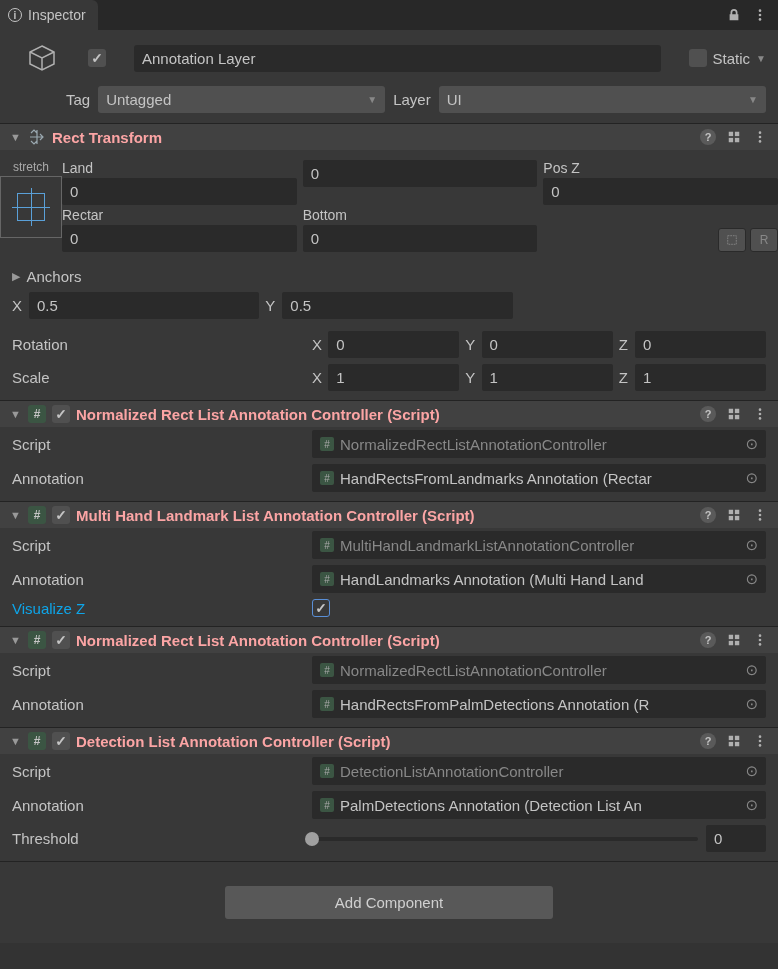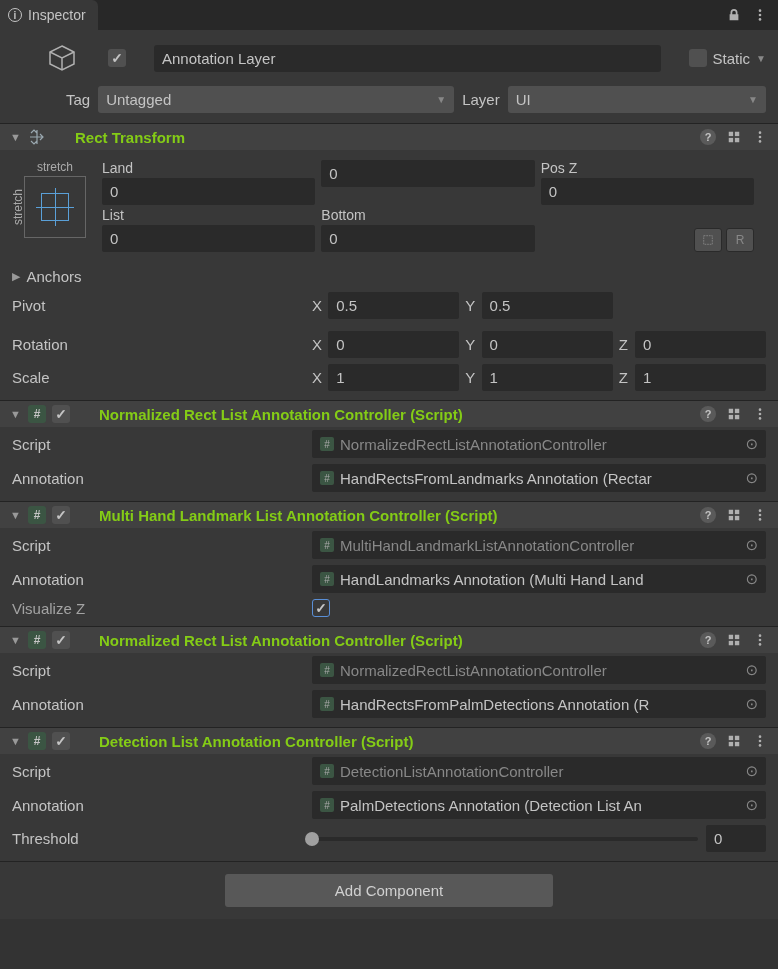--- a/index.html
+++ b/index.html
@@ -27,22 +27,21 @@
   border: 1.5px solid #c4c4c4; display: flex; align-items: center; justify-content: center;
   font-size: 10px; font-weight: bold;
 }
 .tab-right { margin-left: auto; display: flex; gap: 10px; padding-right: 10px; color: #b0b0b0; }
 .icon-sm { width: 16px; height: 16px; display: inline-flex; align-items: center; justify-content: center; cursor: pointer; }
 .lock-icon svg, .menu-dots svg { fill: #b0b0b0; }
 
 .panel { background: #383838; }
 .object-header {
   display: flex; align-items: center; gap: 28px;
-  padding: 10px 12px 6px 10px;
-  margin-left: 34px;
+  padding: 10px 12px 6px 24px;
 }
 .cube-icon {
   width: 36px; height: 36px; display: flex; align-items: center; justify-content: center;
 }
 .cube-icon svg { stroke: #b0b0b0; fill: none; stroke-width: 1.5; }
 .checkbox {
   width: 18px; height: 18px; background: #505050; border-radius: 3px;
   display: inline-flex; align-items: center; justify-content: center; cursor: pointer;
   flex-shrink: 0;
 }
@@ -58,46 +57,46 @@
 .tag-layer-row {
   display: flex; align-items: center; gap: 8px;
   padding: 4px 12px 10px 66px;
 }
 .label { color: #c4c4c4; font-size: 15px; }
 .dropdown {
   background: #505050; border-radius: 3px; padding: 5px 8px;
   display: flex; align-items: center; justify-content: space-between;
   cursor: pointer; color: #c4c4c4; font-size: 15px;
 }
-.dropdown.tag { width: 356px; }
+.dropdown.tag { width: 287px; }
 .dropdown.layer { flex: 1; text-align: center; }
 
 .component-header {
   background: #414141; display: flex; align-items: center; gap: 6px;
   padding: 4px 10px; border-top: 1px solid #232323;
 }
 .foldout { width: 12px; color: #999; cursor: pointer; font-size: 11px; }
 .comp-icon {
   width: 18px; height: 18px; display: flex; align-items: center; justify-content: center;
 }
 .rect-transform-icon svg { stroke: #9aa8b0; fill: none; }
 .script-icon {
   width: 18px; height: 18px; background: #3b5543; border-radius: 3px;
   display: flex; align-items: center; justify-content: center;
   color: #c4c4c4; font-size: 12px; font-weight: bold;
 }
-.comp-title { flex: 1; font-weight: 600; font-size: 15px; color: #84cc16; margin-left: 23px; }
+.comp-title { flex: 1; font-weight: 600; font-size: 15px; color: #fca5a5; }
 .comp-actions { display: flex; gap: 10px; align-items: center; }
 .help-icon {
   width: 16px; height: 16px; border-radius: 50%; background: #5a5a5a;
   display: flex; align-items: center; justify-content: center;
   font-size: 11px; font-weight: bold; color: #c4c4c4; cursor: pointer;
 }
 
-.rect-body { display: flex; gap: 16px; padding: 10px 24px; }
+.rect-body { display: flex; padding: 10px 0; }
 .anchor-label { font-size: 12px; color: #aaa; margin-bottom: 2px; }
 .anchor-box {
   width: 62px; height: 62px; border: 1px solid #666; position: relative;
   display: flex; align-items: center; justify-content: center; cursor: pointer;
 }
 .anchor-box-inner {
   width: 28px; height: 28px; border: 1px solid #5aa0d8; position: relative;
 }
 .anchor-box-inner::before, .anchor-box-inner::after {
   content: ""; position: absolute; background: #5aa0d8;
@@ -120,21 +119,21 @@
 .bp-btn {
   width: 28px; height: 24px; background: #505050; border: 1px solid #2a2a2a;
   display: flex; align-items: center; justify-content: center; cursor: pointer;
   color: #888; font-size: 12px; border-radius:3px;
 }
 
 .prop-row {
   display: flex; align-items: center; padding: 3px 12px;
 }
 .prop-label { width: 300px; font-size: 15px; color: #c4c4c4; }
-.prop-label.link { color: #a3a3a3; }
+.prop-label.link { color: #0ea5e9; }
 .xyz-group { flex: 1; display: flex; gap: 6px; }
 .xyz-item { flex: 1; display: flex; align-items: center; gap: 4px; }
 .xyz-letter { font-size: 15px; color: #c4c4c4; width: 14px; }
 
 .anchors-row {
   display: flex; align-items: center; padding: 4px 12px; gap: 6px;
 }
 .anchors-fold { color: #999; font-size: 11px; }
 
 .obj-field {
@@ -156,21 +155,21 @@
 }
 .slider-thumb {
   position: absolute; left: 0; top: 50%; transform: translate(-50%,-50%);
   width: 14px; height: 14px; border-radius: 50%; background: #a0a0a0;
 }
 .slider-value {
   width: 60px; background: #2a2a2a; border: none; color: #c4c4c4;
   padding: 5px 8px; border-radius: 2px; font-size: 15px; text-align: left;
 }
 
-.add-component-wrap { padding: 12px 0; display: flex; justify-content: center; background: #383838; border-top: 1px solid #232323;}
+.add-component-wrap { padding: 24px 0; display: flex; justify-content: center; background: #383838; border-top: 1px solid #232323;}
 .add-component-btn {
   background: #585858; color: #d0d0d0; border: none; padding: 8px 110px;
   border-radius: 3px; font-size: 15px; cursor: pointer;
 }
 .spacer { height: 6px; }
 </style>
 </head>
 <body>
 
 <div class="tab-bar">
@@ -261,41 +260,40 @@
       </div>
       <span class="anchor-side-label">stretch</span>
     </div>
     <div class="rect-fields">
       <div class="rect-row">
         <div class="rect-col"><span class="field-label">Land</span><input class="num-input" value="0" style=""></div>
         <div class="rect-col"><input class="num-input" value="0" style=""></div>
         <div class="rect-col"><span class="field-label">Pos Z</span><input class="num-input" value="0" style=""></div>
       </div>
       <div class="rect-row">
-        <div class="rect-col"><span class="field-label">List</span><input class="num-input" value="0" style=""></div>
+        <div class="rect-col"><span class="field-label">Rectar</span><input class="num-input" value="0" style=""></div>
         <div class="rect-col"><span class="field-label">Bottom</span><input class="num-input" value="0" style=""></div>
         <div class="rect-col" style="display:flex;align-items:flex-end;justify-content:flex-end;gap:4px;">
           <span class="bp-btn">
               <svg viewBox="0 0 14 14" width="12" height="12" fill="none" stroke="#888">
                 <rect x="2" y="2" width="10" height="10" stroke-dasharray="2 1"></rect>
               </svg>
             </span>
           <span class="bp-btn">R</span>
         </div>
       </div>
     </div>
   </div>
 
   <div class="anchors-row">
     <span class="anchors-fold">▶</span>
     <span class="label">Anchors</span>
   </div>
 
   <div class="prop-row">
-    <span class="prop-label">Pivot</span>
     <div class="xyz-group">
       <div class="xyz-item">
           <span class="xyz-letter">X</span>
           <input class="num-input" value="0.5" style="">
         </div>
       <div class="xyz-item">
           <span class="xyz-letter">Y</span>
           <input class="num-input" value="0.5" style="">
         </div>
       <div class="xyz-item" style="visibility:hidden;">

